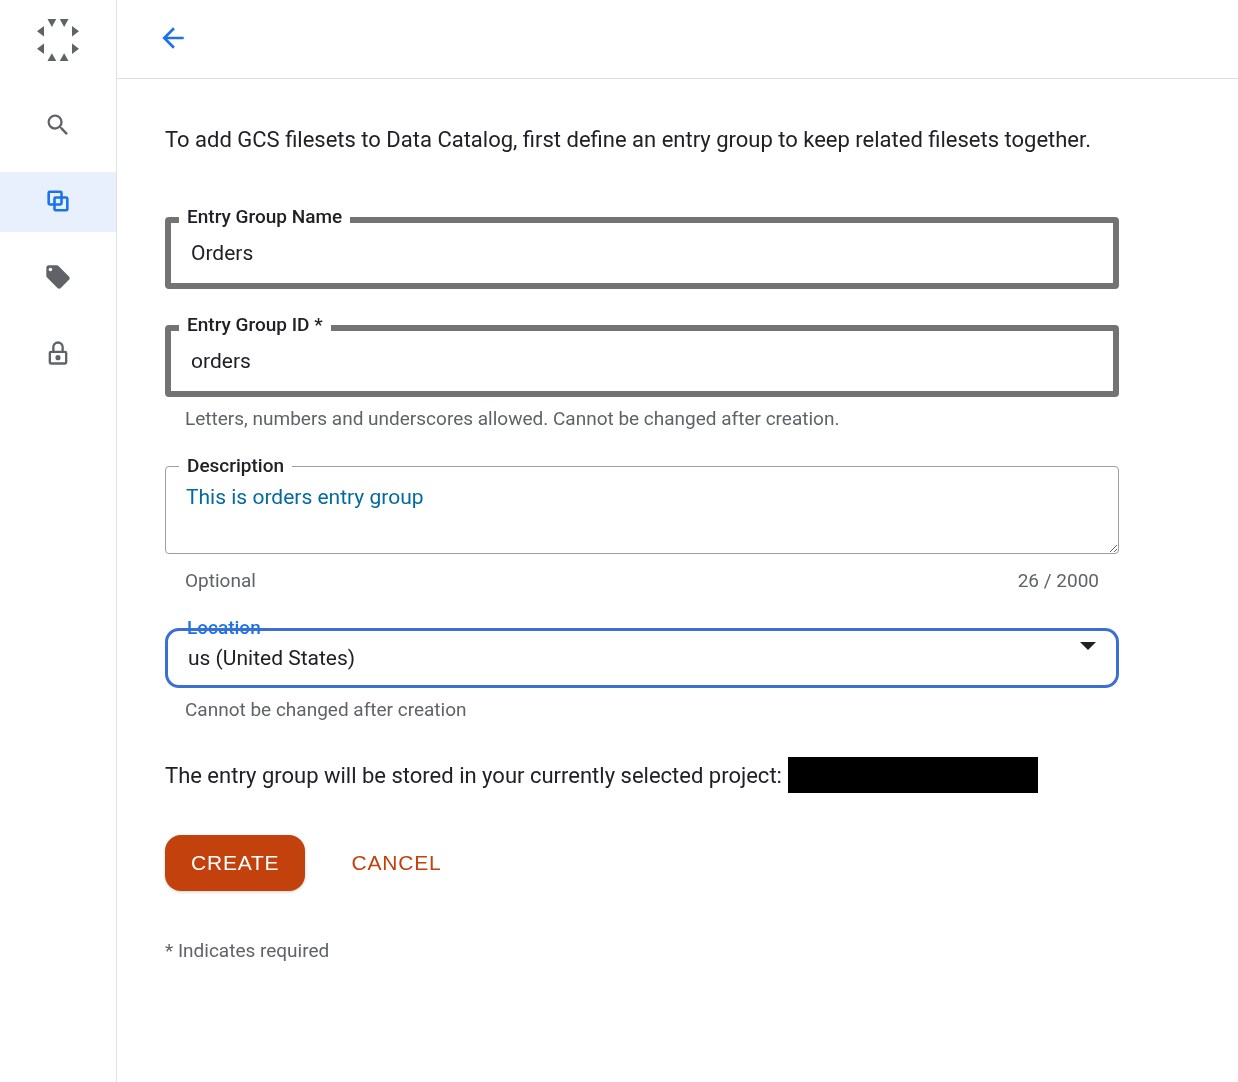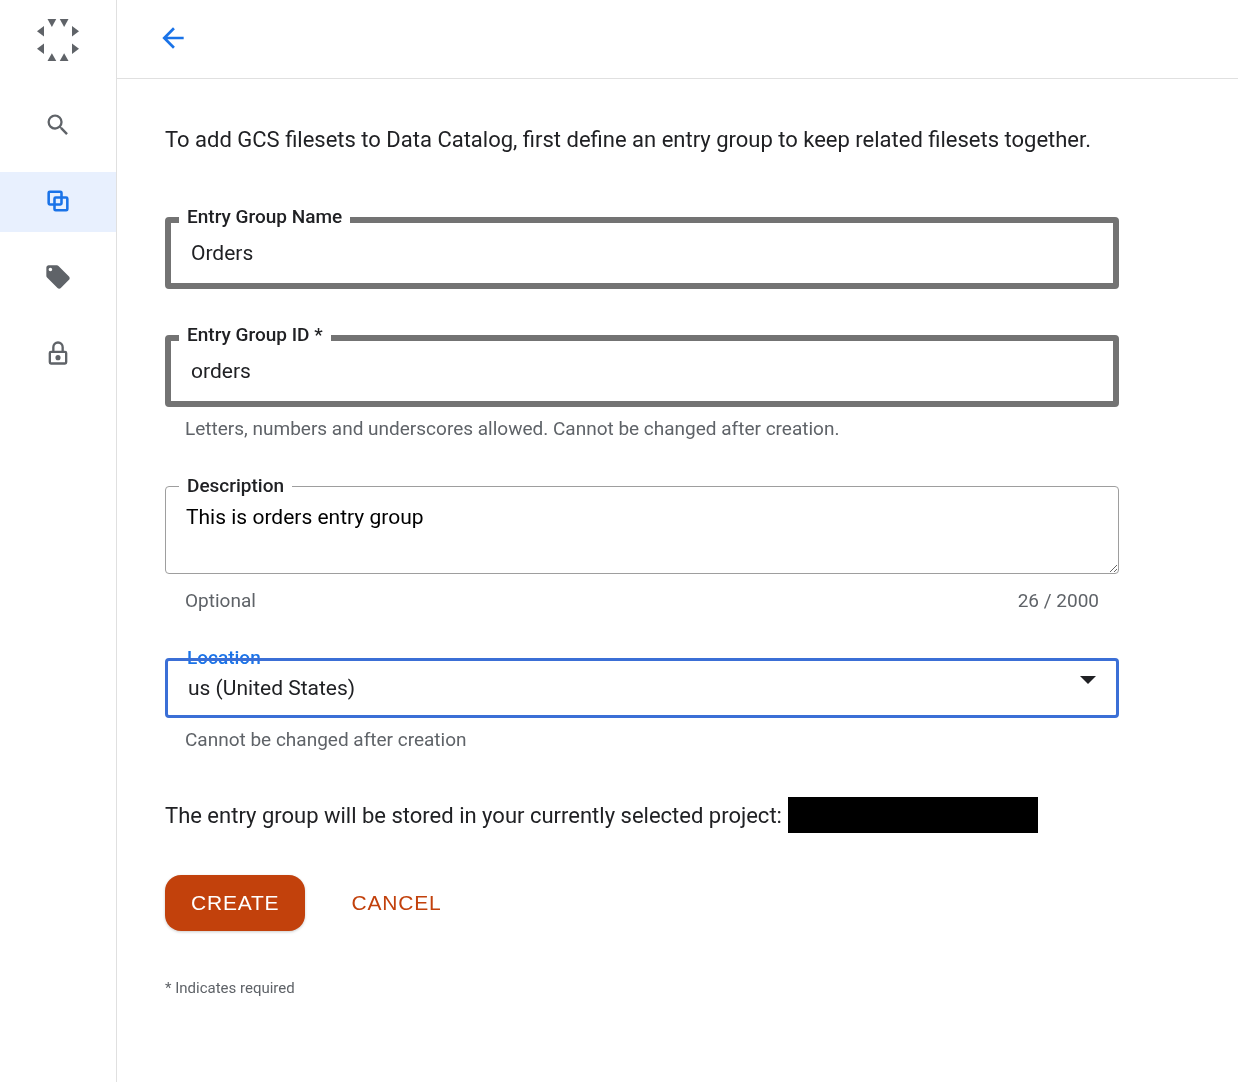--- a/index.html
+++ b/index.html
@@ -114,31 +114,31 @@
       color: #202124;
     }
     .field-textarea {
       width: 100%;
       padding: 18px 20px;
       font-size: 21px;
       border: 1px solid #9e9e9e;
       border-radius: 4px;
       outline: none;
       font-family: inherit;
-      color: #000000;
+      color: #0369a1;
       resize: vertical;
       min-height: 88px;
     }
     .field-select-wrap {
       position: relative;
       border: 3px solid #3b6fd6;
-      border-radius: 4px;
+      border-radius: 14px;
       padding: 15px 20px;
       display: flex;
-      align-items: flex-end;
+      align-items: center;
       justify-content: space-between;
       cursor: pointer;
     }
     .field-select-value {
       font-size: 21px;
       color: #202124;
     }
     .field-hint {
       font-size: 19px;
       color: #5f6368;
@@ -149,21 +149,21 @@
       display: flex;
       justify-content: space-between;
       margin-top: 12px;
       padding: 0 20px 0 20px;
     }
     .field-hint-row span {
       font-size: 19px;
       color: #5f6368;
     }
     .field-group {
-      margin-bottom: 46px;
+      margin-bottom: 36px;
     }
     .project-line {
       font-size: 22px;
       color: #202124;
       margin-top: 24px;
       margin-bottom: 42px;
       display: flex;
       align-items: center;
       gap: 6px;
     }
@@ -195,21 +195,21 @@
     .btn-text {
       background: none;
       border: none;
       font-size: 21px;
       font-weight: 500;
       letter-spacing: 0.8px;
       color: #c2410c;
       cursor: pointer;
     }
     .required-note {
-      font-size: 15px;
+      font-size: 19px;
       color: #5f6368;
     }
     .caret-down {
       width: 0;
       height: 0;
       border-left: 8px solid transparent;
       border-right: 8px solid transparent;
       border-top: 8px solid #202124;
     }
   </style>

